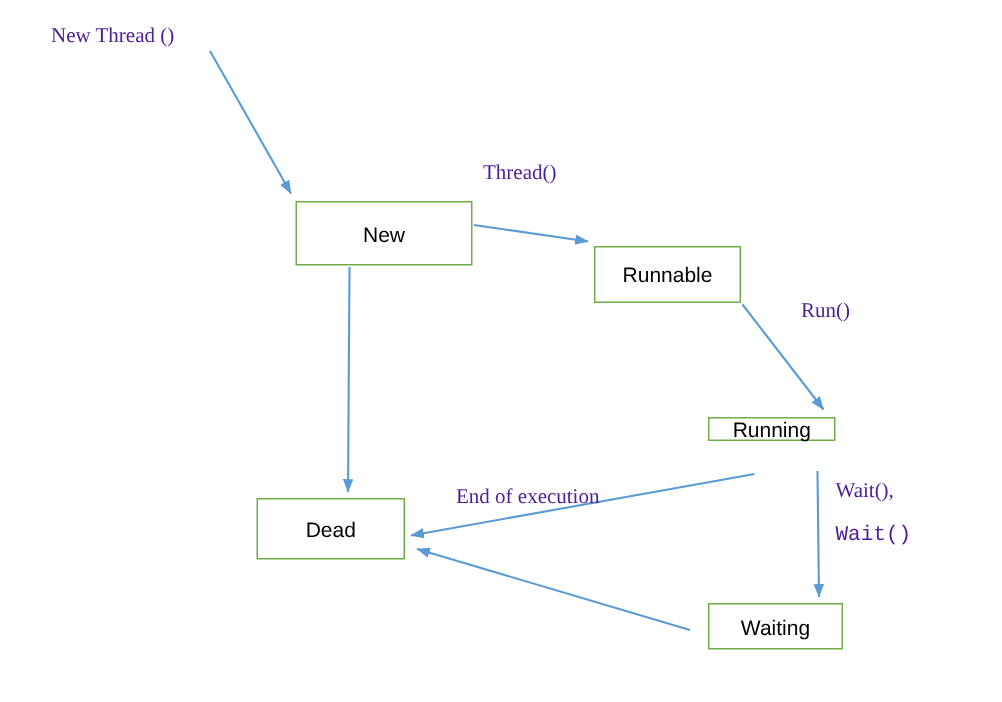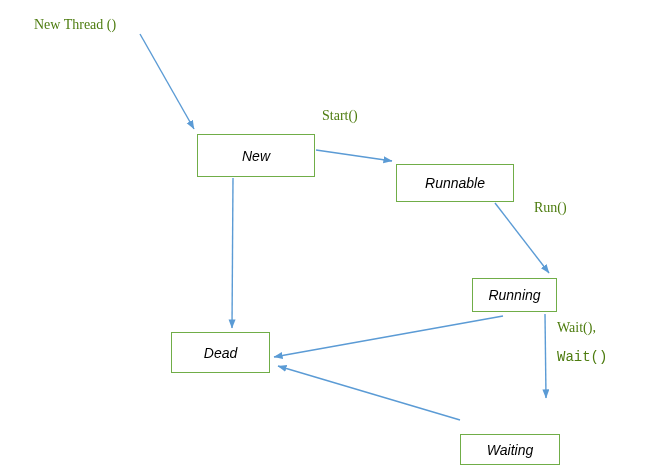--- a/index.html
+++ b/index.html
@@ -20,32 +20,31 @@
   .node {
     position: absolute;
     border: 1.5px solid #70AD47;
     background: #ffffff;
     display: flex;
     align-items: center;
     justify-content: center;
     font-family: "Liberation Sans", sans-serif;
     font-size: 14px;
     color: #000000;
-    font-style: italic;
   }
   .node-new      { left: 197px; top: 134px; width: 118px; height: 43px; }
-  .node-runnable { left: 396px; top: 164px; width:  118px; height: 38px; text-align: center; }
-  .node-running  { left: 472px; top: 278px; width:  85px; height: 34px; }
-  .node-waiting  { left: 460px; top: 402px; width: 100px; height: 31px; margin-top: 32px; }
+  .node-runnable { left: 396px; top: 164px; width:  98px; height: 38px; text-align: center; }
+  .node-running  { left: 472px; top: 278px; width:  85px; height: 16px; }
+  .node-waiting  { left: 472px; top: 402px; width: 90px; height: 31px; }
   .node-dead     { left: 171px; top: 332px; width:  99px; height: 41px; justify-content: center; }
   .edge-label {
     position: absolute;
     font-family: "Liberation Serif", serif;
     font-size: 14px;
-    color: #4d7c0f;
+    color: #4c1d95;
     white-space: nowrap;
   }
   .lbl-new-thread { left:  34px; top:  17px; }
   .lbl-start      { left: 322px; top: 108px; }
   .lbl-run        { left: 534px; top: 200px; }
   .lbl-sleep      { left: 557px; top: 320px; }
   .lbl-wait       { left: 557px; top: 349px; font-family: Liberation Mono, monospace; }
   .lbl-end-exec   { left: 304px; top: 324px; }
 </style>
 </head>
@@ -80,18 +79,19 @@
     <span>Running</span>
   </div>
   <div class="node node-waiting">
     <span>Waiting</span>
   </div>
   <div class="node node-dead">
     <span>Dead</span>
   </div>
 
   <div class="edge-label lbl-new-thread">New Thread ()</div>
-  <div class="edge-label lbl-start">Start()</div>
+  <div class="edge-label lbl-start">Thread()</div>
   <div class="edge-label lbl-run">Run()</div>
   <div class="edge-label lbl-sleep">Wait(),</div>
   <div class="edge-label lbl-wait">Wait()</div>
+  <div class="edge-label lbl-end-exec">End of execution</div>
 
 </div>
 
 </body></html>

